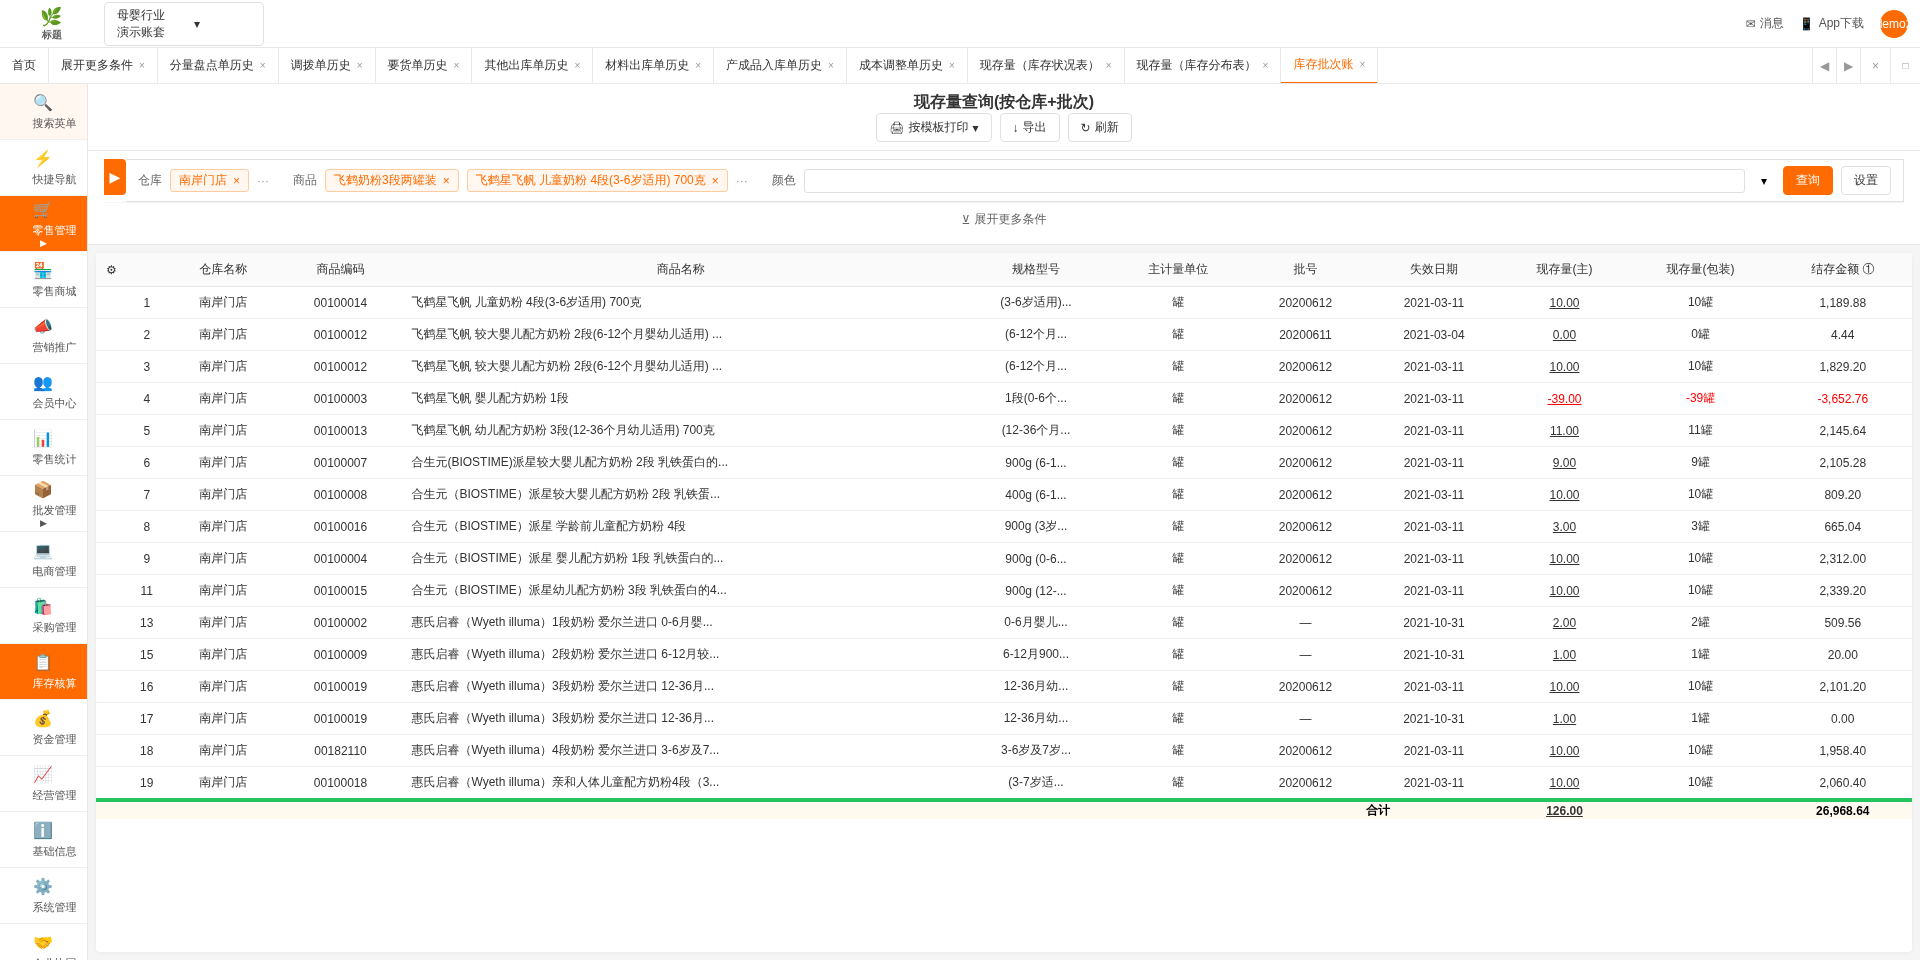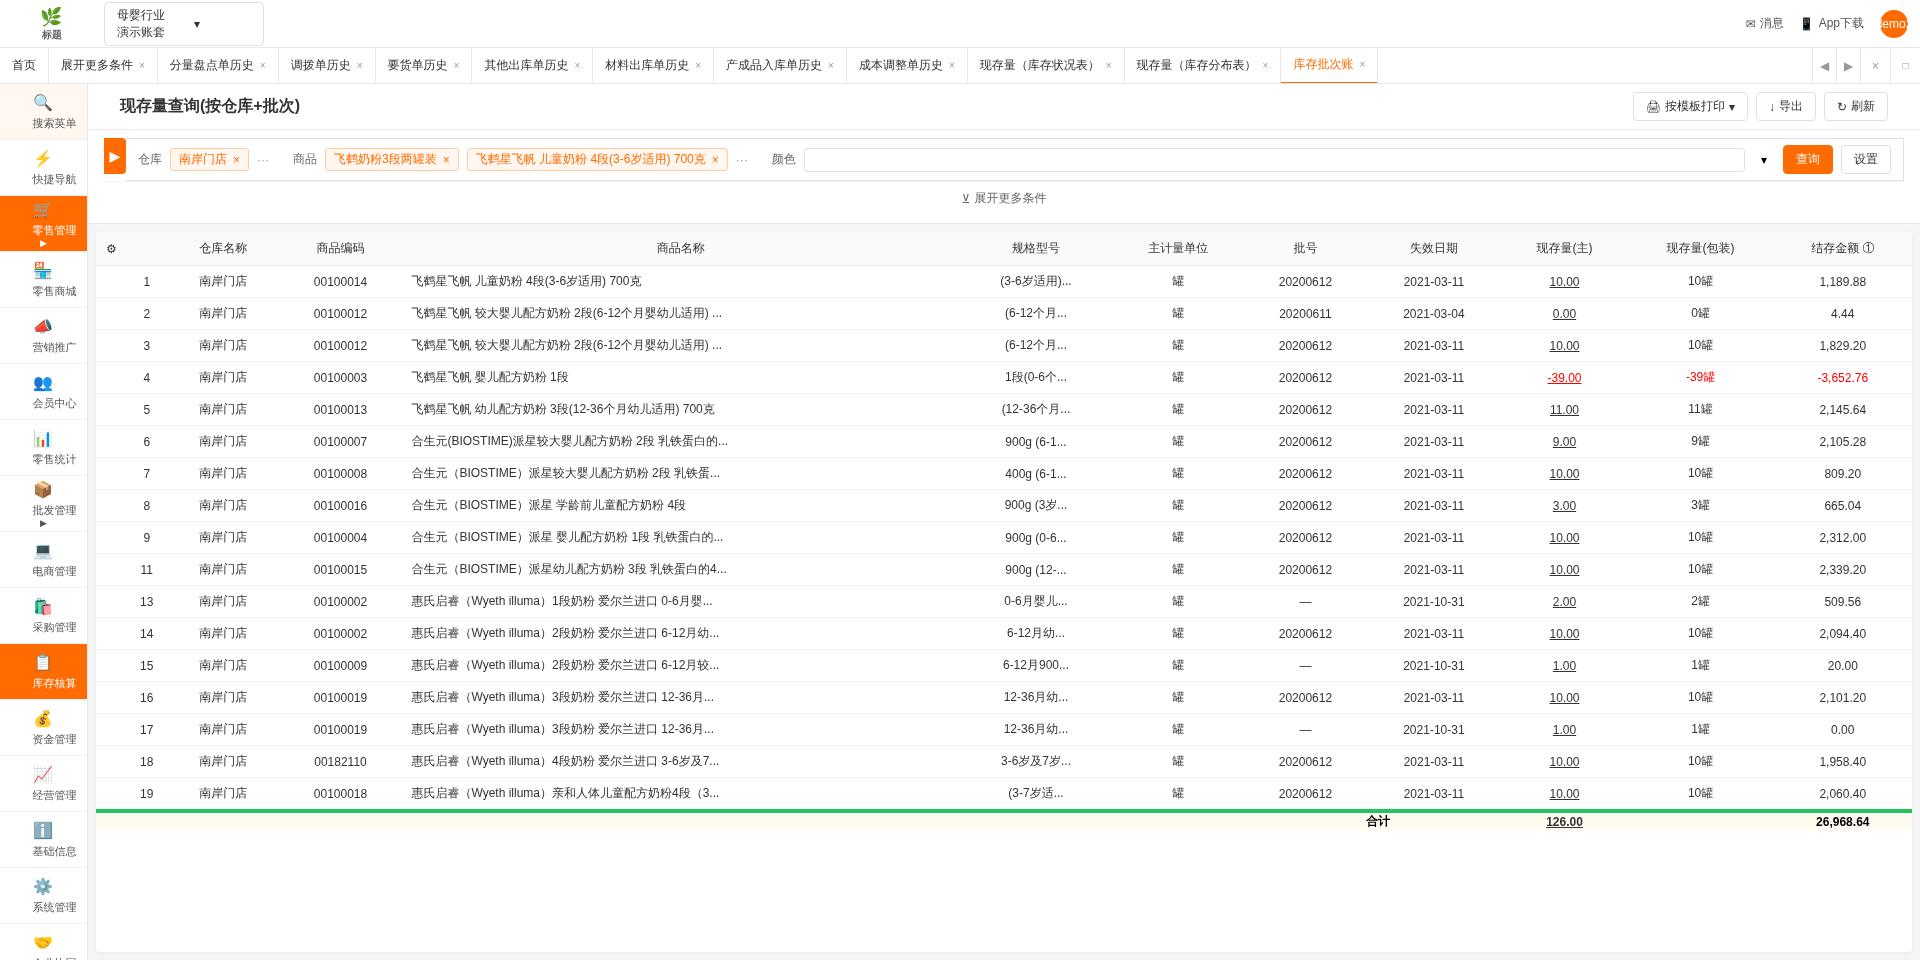--- a/index.html
+++ b/index.html
@@ -35,21 +35,21 @@
     .sidebar-item.active { background: #ff6b00; color: #fff; }
     .sidebar-item.active .sidebar-icon { color: #fff; }
     .sidebar-icon { font-size: 16px; margin-bottom: 4px; }
     .sidebar-label { font-size: 11px; margin-left: 22px; }
     .search-item { background: #fff7f0; }
 
     
     .content { flex: 1; overflow: hidden; display: flex; flex-direction: column; }
 
     
-    .page-header { background: #fff; padding: 8px 32px; border-bottom: 1px solid #e8e8e8; display: flex; align-items: center; justify-content: space-between; flex-shrink: 0; }
+    .page-header { background: #fff; padding: 8px 8px; border-bottom: 1px solid #e8e8e8; display: flex; align-items: center; justify-content: space-between; flex-shrink: 0; flex-direction: column; }
     .page-title { font-size: 16px; font-weight: 600; color: #333; }
     .page-actions { display: flex; align-items: center; gap: 8px; }
     .btn { padding: 5px 12px; border-radius: 4px; cursor: pointer; font-size: 12px; display: flex; align-items: center; gap: 4px; border: 1px solid #e0e0e0; background: #fff; color: #333; }
     .btn-primary { background: #ff6b00; color: #fff; border-color: #ff6b00; }
     .btn-outline { border: 1px solid #e0e0e0; }
 
     
     .filter-area { background: #fff; padding: 8px 16px; border-bottom: 1px solid #e8e8e8; flex-shrink: 0; }
     .filter-row { display: flex; align-items: center; gap: 8px; flex-wrap: wrap; }
     .filter-label { color: #666; white-space: nowrap; }
@@ -459,34 +459,20 @@
       <td>0-6月婴儿...</td>
       <td>罐</td>
       <td>—</td>
       <td>2021-10-31</td>
       <td class="td-num" style="text-decoration:underline;">2.00</td>
       <td class="td-num" style="">2罐</td>
       <td class="td-num" style="">509.56</td>
     </tr>
             <tr>
       <td></td>
-      <td>14</td>
-      <td>南岸门店</td>
-      <td>00100002</td>
-      <td class="td-left">惠氏启睿（Wyeth illuma）2段奶粉 爱尔兰进口 6-12月幼...</td>
-      <td>6-12月幼...</td>
-      <td>罐</td>
-      <td>20200612</td>
-      <td>2021-03-11</td>
-      <td class="td-num" style="text-decoration:underline;">10.00</td>
-      <td class="td-num" style="">10罐</td>
-      <td class="td-num" style="">2,094.40</td>
-    </tr>
-            <tr>
-      <td></td>
       <td>15</td>
       <td>南岸门店</td>
       <td>00100009</td>
       <td class="td-left">惠氏启睿（Wyeth illuma）2段奶粉 爱尔兰进口 6-12月较...</td>
       <td>6-12月900...</td>
       <td>罐</td>
       <td>—</td>
       <td>2021-10-31</td>
       <td class="td-num" style="text-decoration:underline;">1.00</td>
       <td class="td-num" style="">1罐</td>

